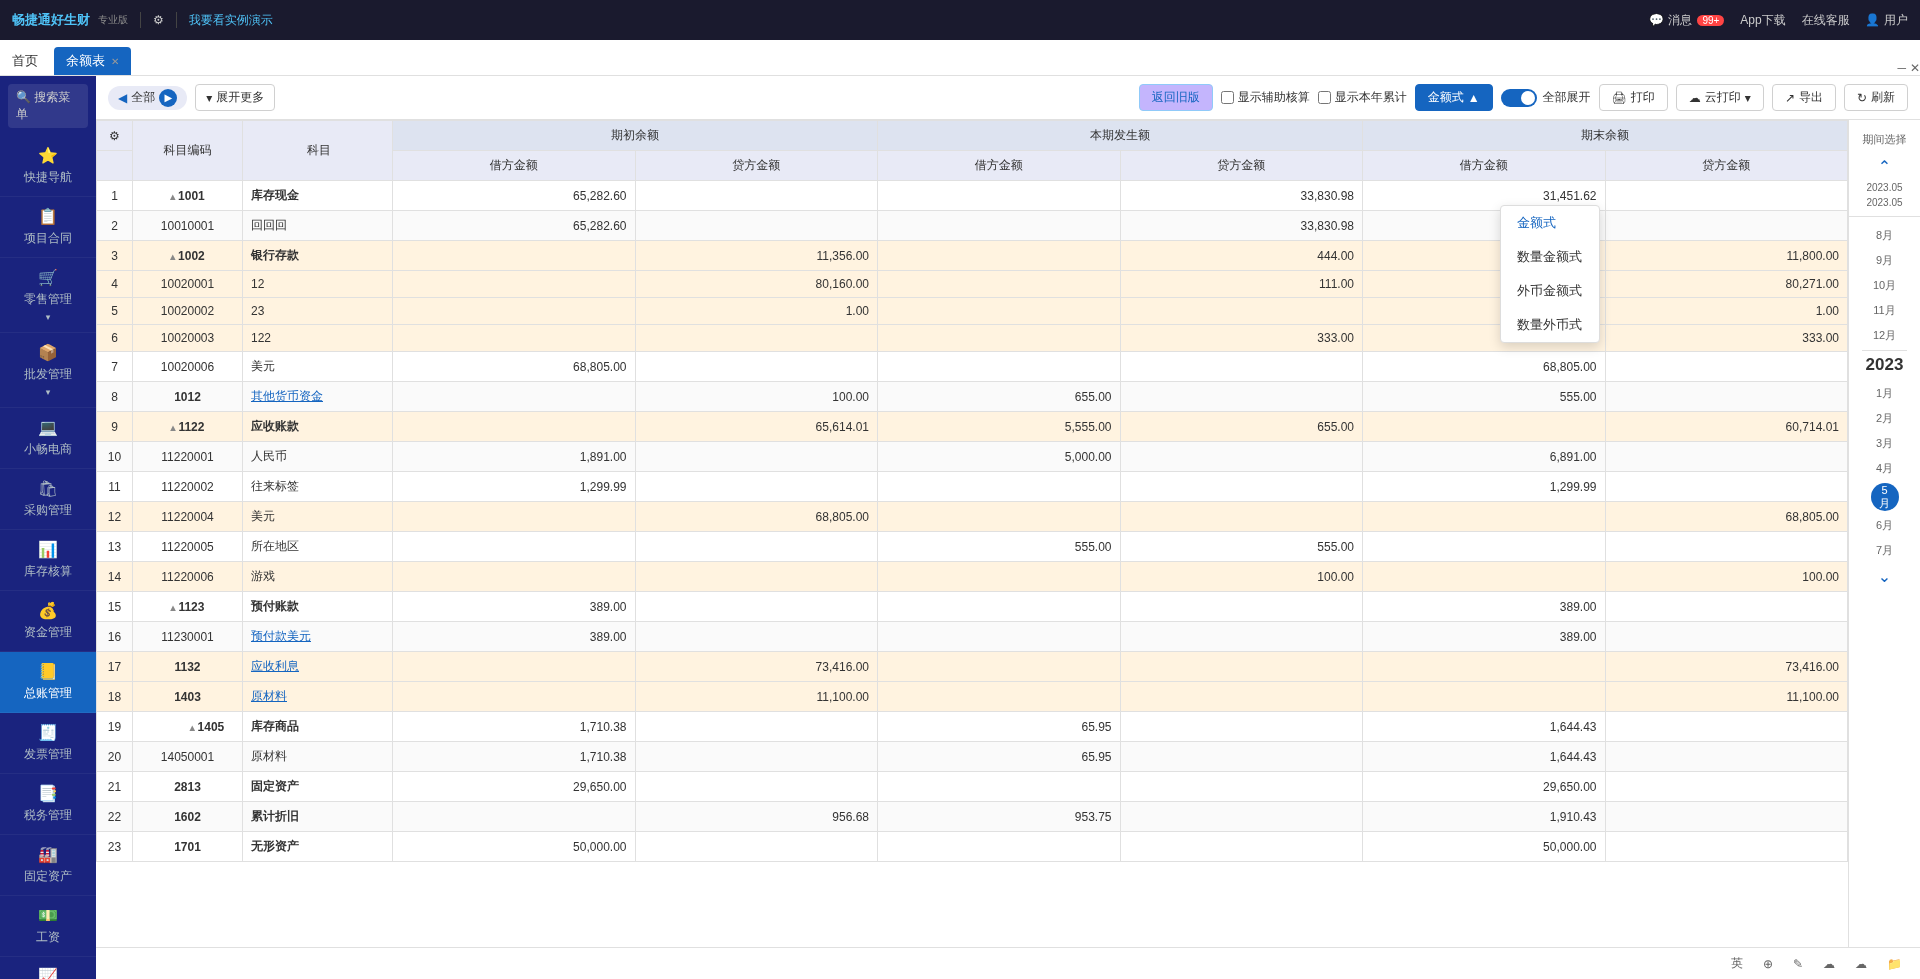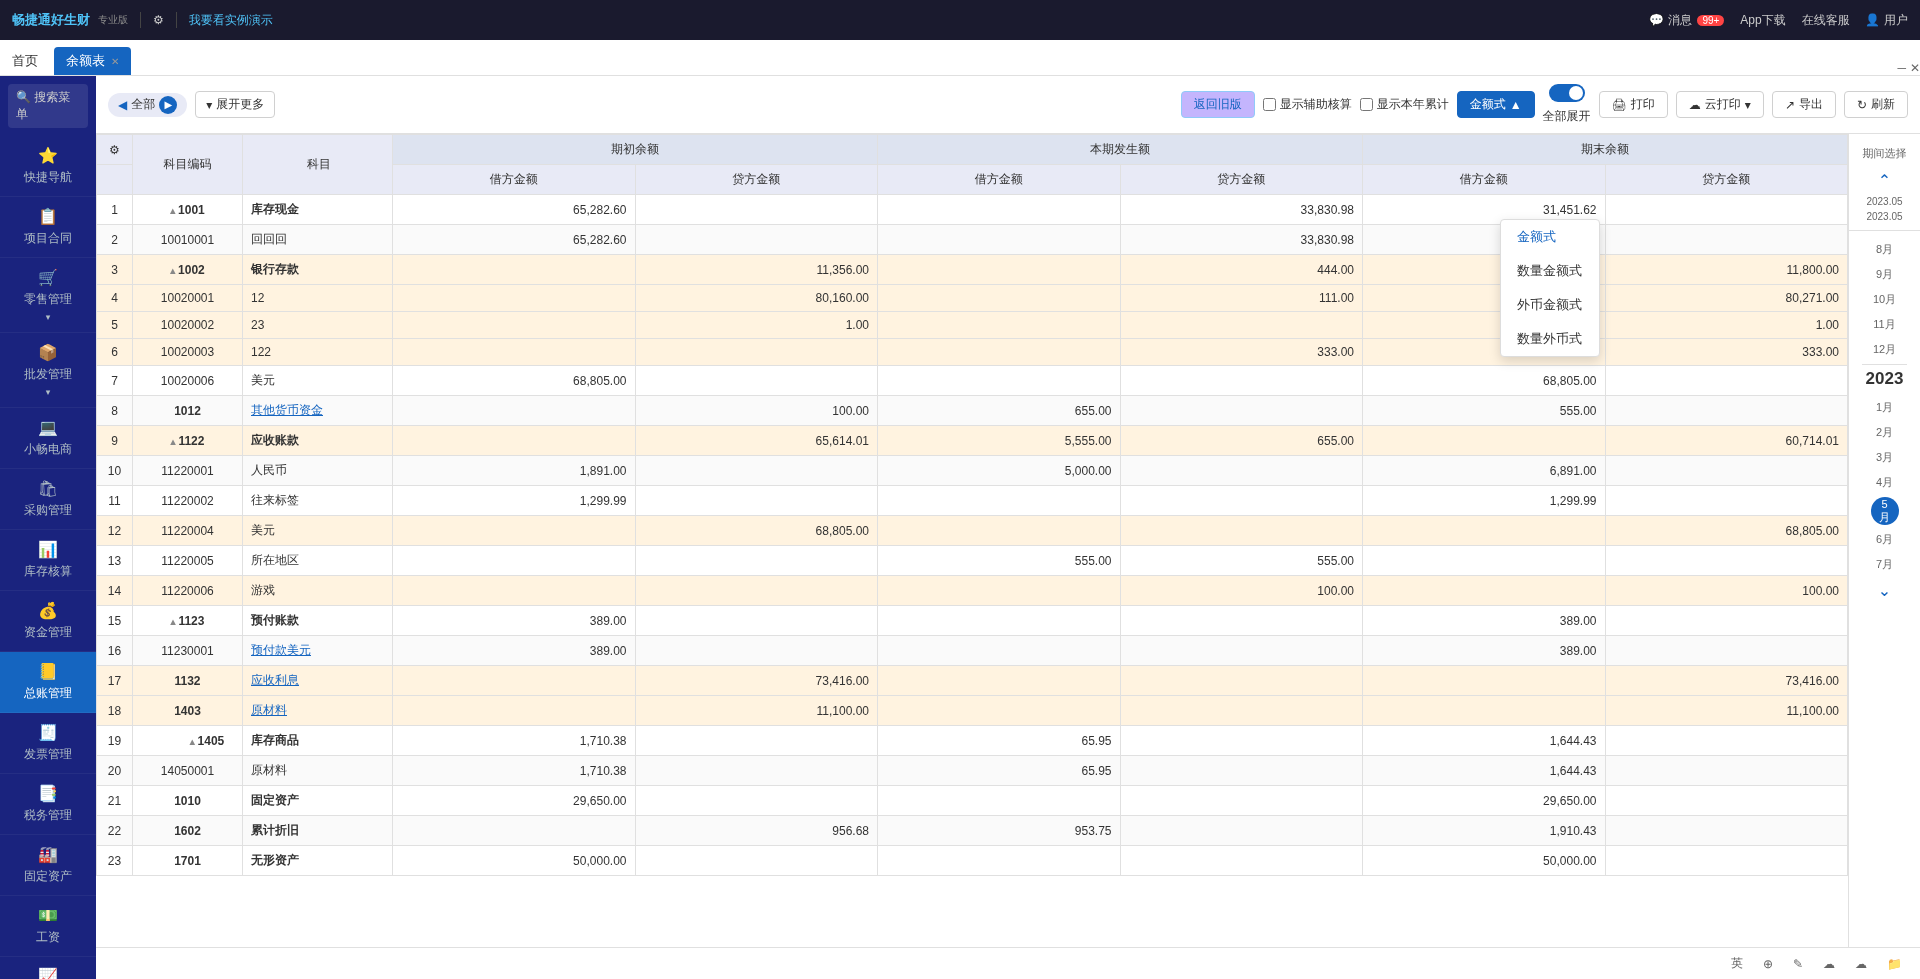--- a/index.html
+++ b/index.html
@@ -132,21 +132,20 @@
     }
     .btn-active-dropdown {
       background: #1565c0;
       color: white;
       border-color: #1565c0;
     }
     .toggle-switch {
       display: flex;
       align-items: center;
       gap: 6px;
-      flex-direction: column;
     }
     .switch {
       width: 36px;
       height: 18px;
       background: #1565c0;
       border-radius: 9px;
       position: relative;
       cursor: pointer;
     }
     .switch::after {
@@ -732,21 +731,21 @@
                 <td>原材料</td>
                 <td class="number">1,710.38</td>
                 <td class="number"></td>
                 <td class="number">65.95</td>
                 <td class="number"></td>
                 <td class="number">1,644.43</td>
                 <td class="number"></td>
               </tr>
               <tr>
                 <td class="center">21</td>
-                <td class="center" style="font-weight: bold;">1010</td>
+                <td class="center" style="font-weight: bold;">2813</td>
                 <td><strong>固定资产</strong></td>
                 <td class="number">29,650.00</td>
                 <td class="number"></td>
                 <td class="number"></td>
                 <td class="number"></td>
                 <td class="number">29,650.00</td>
                 <td class="number"></td>
               </tr>
               <tr>
                 <td class="center">22</td>

